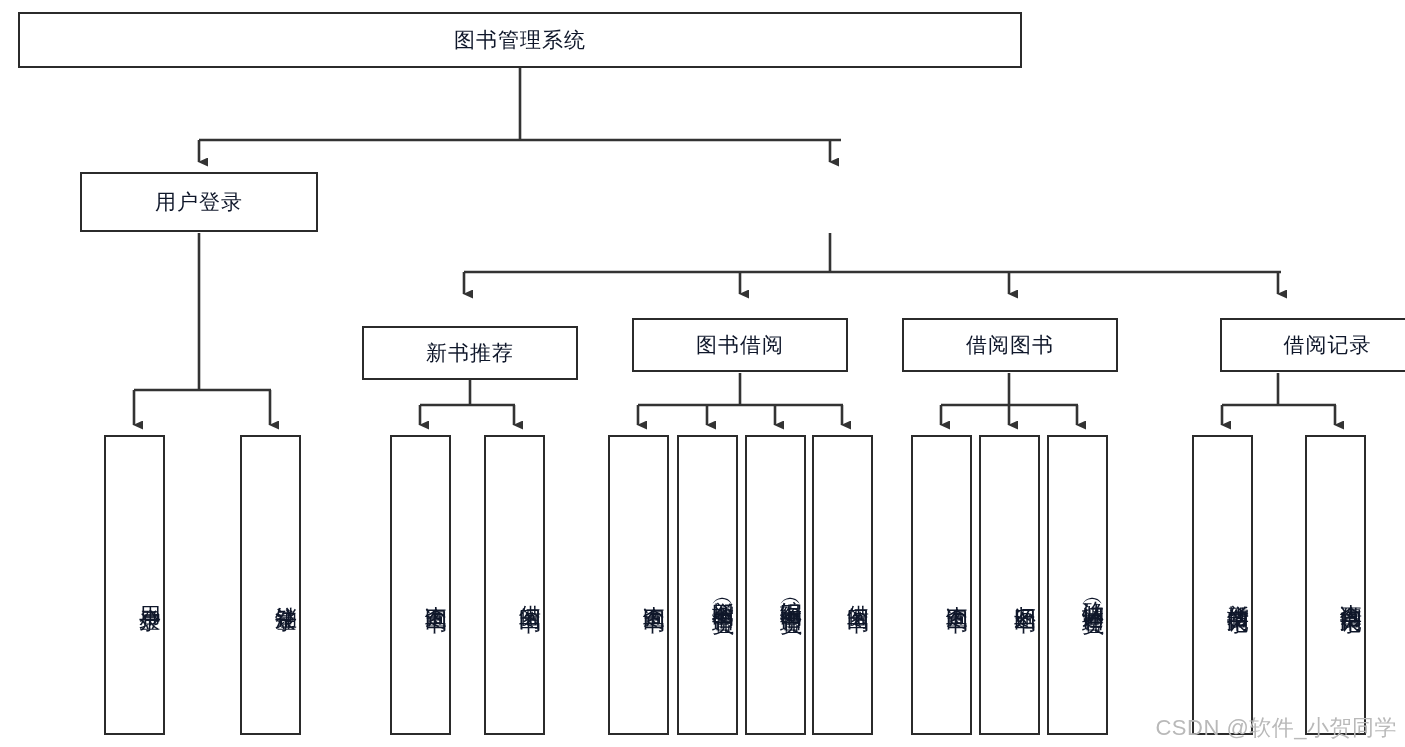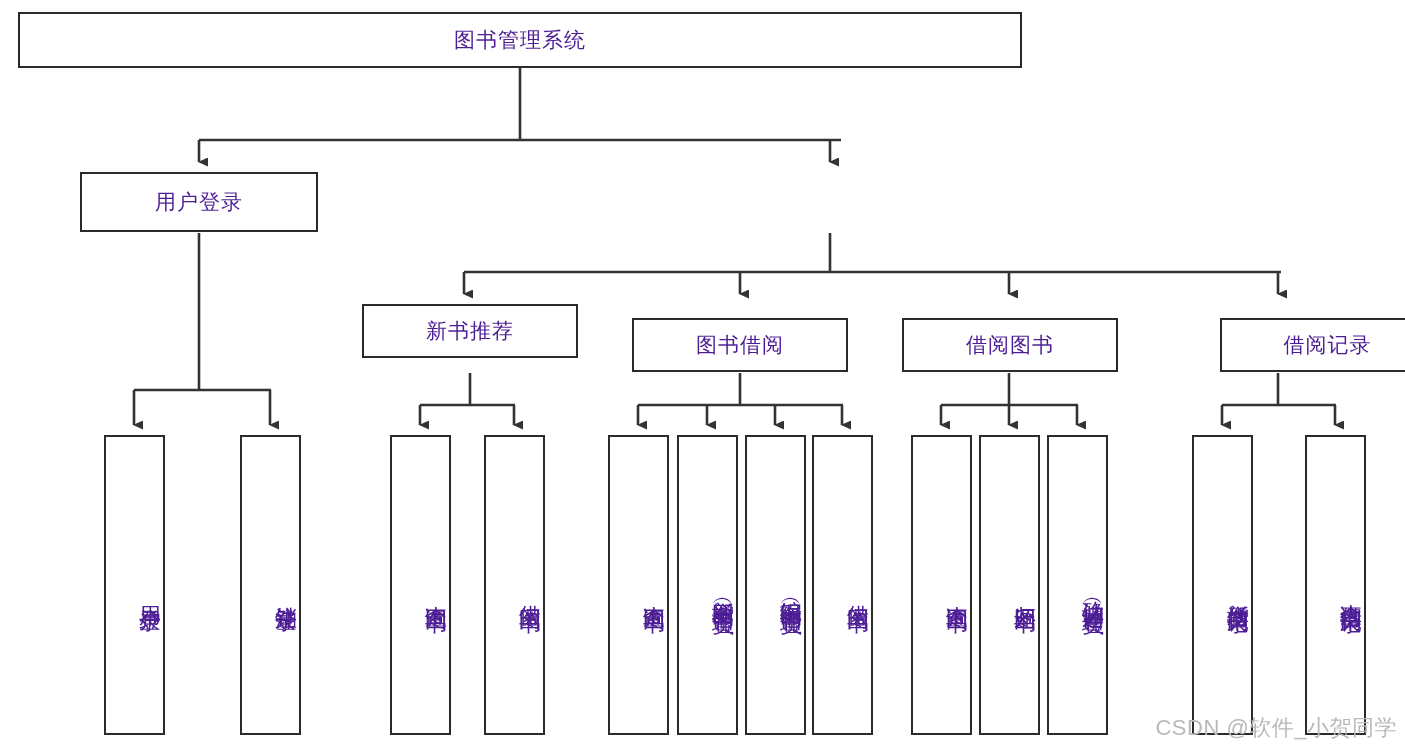--- a/index.html
+++ b/index.html
@@ -27,21 +27,21 @@
     height: 747px;
   }
   .node-box {
     position: absolute;
     box-sizing: border-box;
     border: 2px solid #2b2b2b;
     background: #ffffff;
     display: flex;
     align-items: center;
     justify-content: center;
-    color: #4c1d95;
+    color: #0f172a;
   }
   .node-h {
     font-size: 21px;
     letter-spacing: 1px;
     white-space: nowrap;
   }
   .node-v {
     writing-mode: vertical-rl;
     text-orientation: upright;
     font-size: 22px;
@@ -137,21 +137,21 @@
 
   <div class="node-box node-h" style="left:18px; top:12px; width:1004px; height:56px;">
     <span>图书管理系统</span>
   </div>
 
   <div class="node-box node-h" style="left:80px; top:172px; width:238px; height:60px;">
     <span>用户登录</span>
   </div>
 
 
-  <div class="node-box node-h" style="left:362px; top:304px; width:216px; height:54px;font-family:Liberation Serif, serif;">
+  <div class="node-box node-h" style="left:362px; top:326px; width:216px; height:54px;font-family:Liberation Serif, serif;">
     <span>新书推荐</span>
   </div>
 
   <div class="node-box node-h" style="left:632px; top:318px; width:216px; height:54px;">
     <span>图书借阅</span>
   </div>
 
   <div class="node-box node-h" style="left:902px; top:318px; width:216px; height:54px;">
     <span>借阅图书</span>
   </div>

